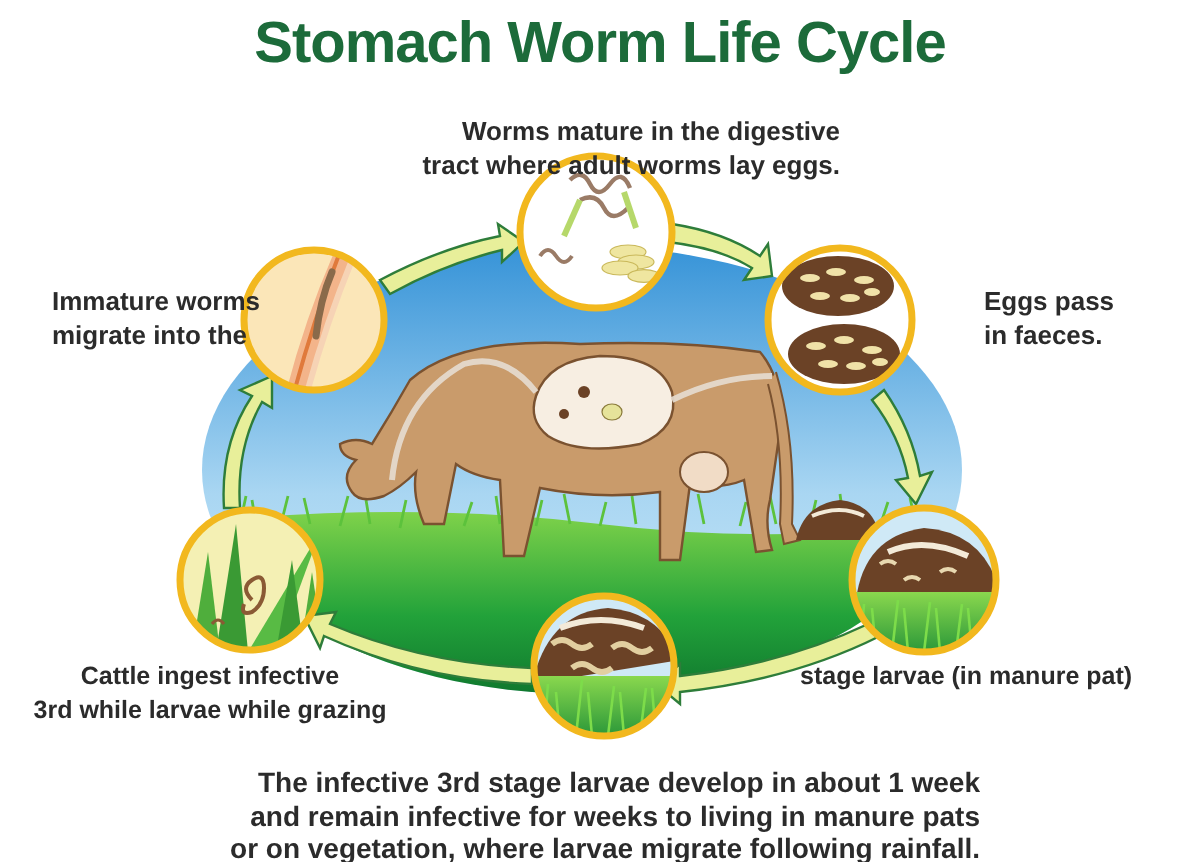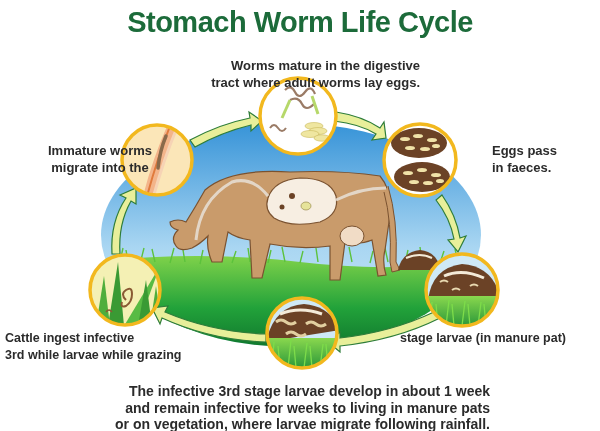--- a/index.html
+++ b/index.html
@@ -201,23 +201,23 @@
   <div class="label" style="left:400px; top:330px; width:200px; font-size:12.5px;">
     <span>stage larvae (in manure pat)</span>
   </div>
 
   <div class="label center" style="left:110px; top:383px; width:380px; font-size:14px;">
     <span>The infective 3rd stage larvae develop in about 1 week</span>
     <span>and remain infective for weeks  to living in manure pats</span>
     <span>or on vegetation, where larvae migrate following rainfall.</span>
   </div>
 
-  <div class="label" style="left:5px; top:330px; width:200px; font-size:12.5px;">
+  <div class="label" style="left:5px; top:330px; width:200px; font-size:12.5px;text-align:center;">
     <span>Cattle ingest infective</span>
     <span>3rd while larvae while grazing</span>
   </div>
 
-  <div class="label" style="left:40px; top:143px; width:120px;text-align:center;">
+  <div class="label" style="left:26px; top:143px; width:120px;">
     <span>Immature worms</span>
     <span>migrate into the</span>
   </div>
 
 </div>
 
 </body></html>

